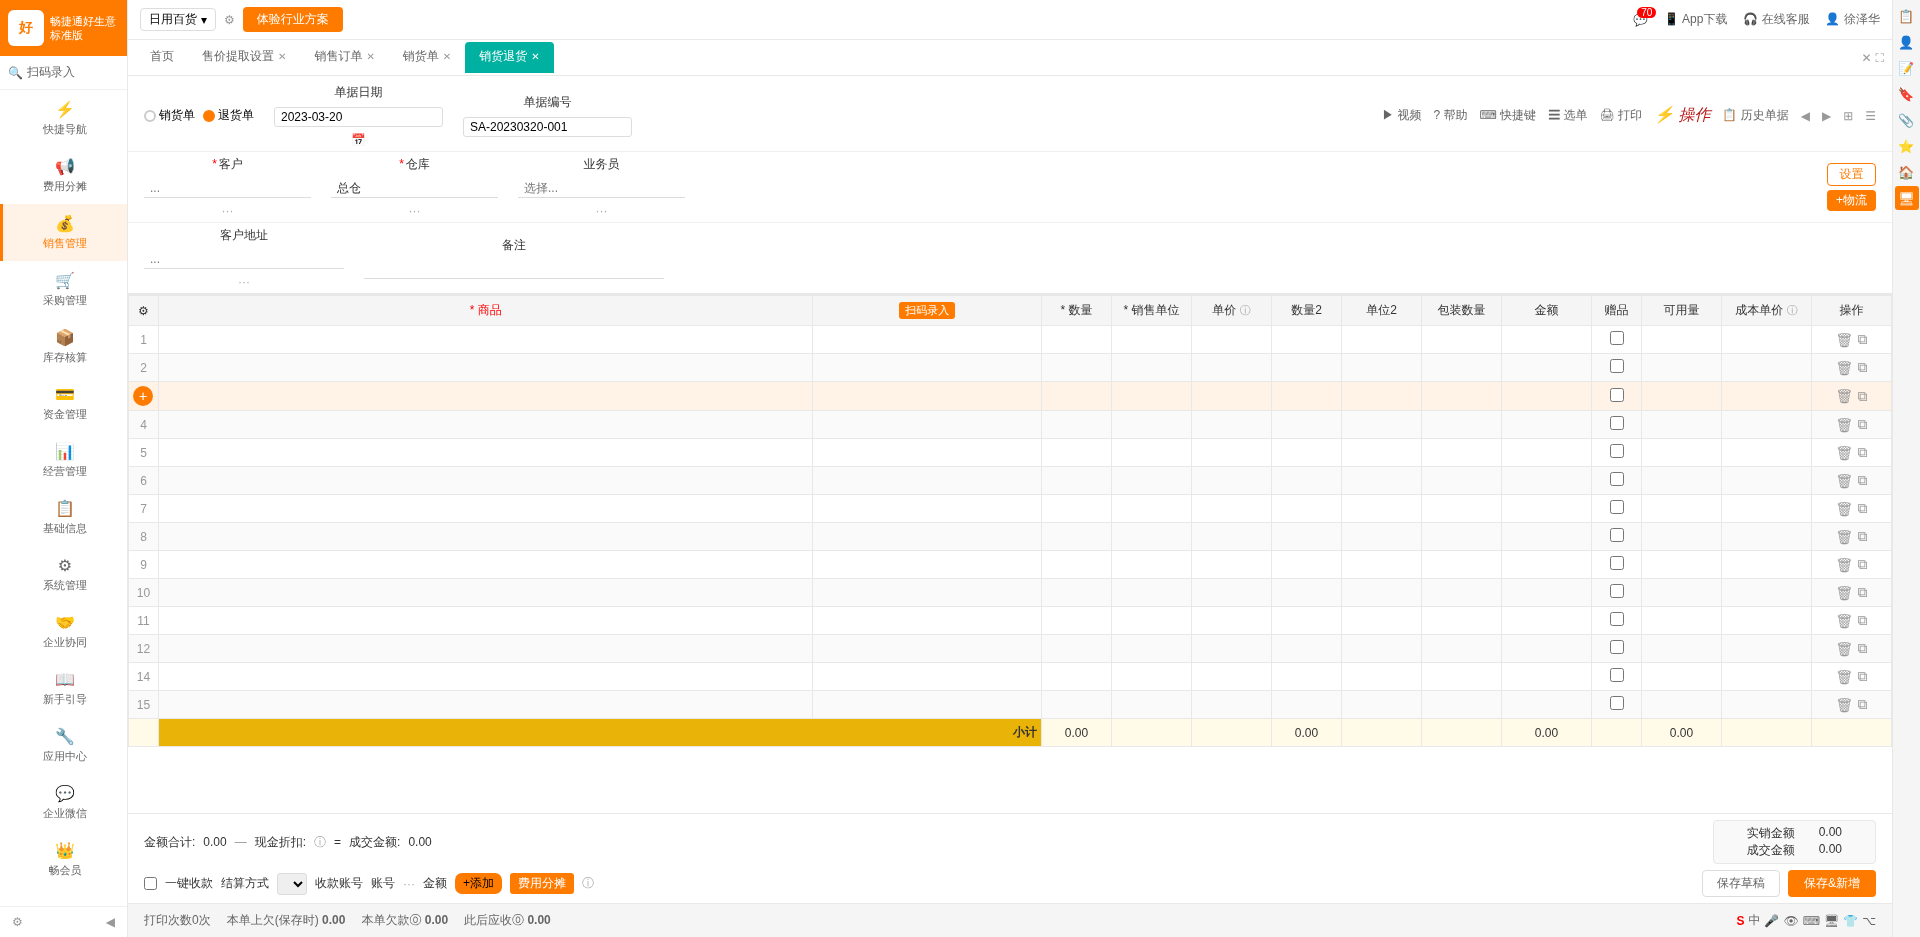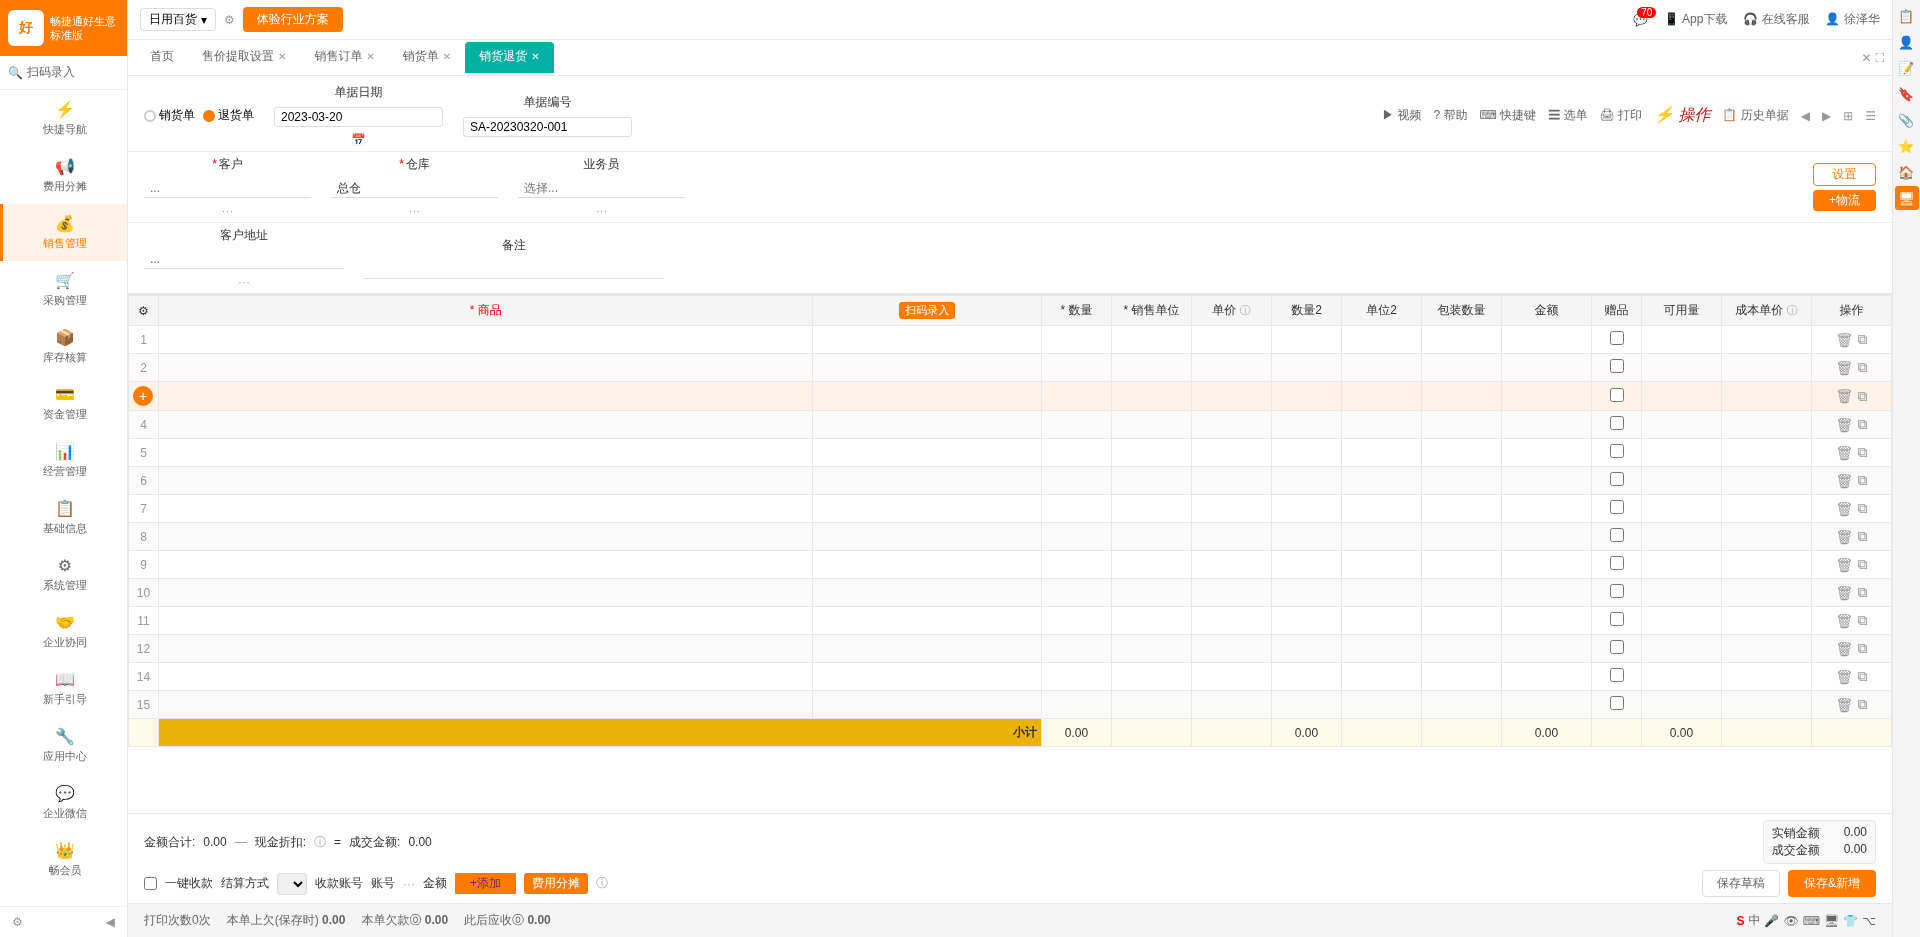--- a/index.html
+++ b/index.html
@@ -39,21 +39,21 @@
     .tabs-end { margin-left: auto; display: flex; align-items: center; gap: 4px; }
     .form-radio-group { display: flex; align-items: center; gap: 8px; }
     .form-radio { display: flex; align-items: center; gap: 3px; cursor: pointer; font-size: 12px; }
     .form-field { display: flex; align-items: center; gap: 6px; font-size: 12px; flex-direction: column; }
     .form-label { color: #333; white-space: nowrap; }
     .form-label-required::before { content: '*'; color: #f00; margin-right: 2px; }
     .form-input { border: none; border-bottom: 1px solid #ddd; padding: 2px 6px; min-width: 120px; font-size: 12px; color: #333; outline: none; }
     .form-input-date { border: 1px solid #ddd; border-radius: 3px; padding: 2px 6px; font-size: 12px; }
     .form-dots { color: #aaa; cursor: pointer; }
     .btn-set { background: #fff; border: 1px solid #ff7b00; color: #ff7b00; border-radius: 4px; padding: 2px 10px; font-size: 12px; cursor: pointer; }
-    .btn-add { background: #ff7b00; color: #fff; border: none; border-radius: 4px; padding: 2px 16px; font-size: 12px; cursor: pointer; }
+    .btn-add { background: #ff7b00; color: #fff; border: none; border-radius: 4px; padding: 2px 9px; font-size: 12px; cursor: pointer; }
 
     
     .table-container { flex: 1; overflow: auto; background: #fff; border-top: 1px solid #e8e8e8; }
     table { width: 100%; border-collapse: collapse; font-size: 12px; }
     table th { background: #f5f5f5; border: 1px solid #e8e8e8; padding: 6px 4px; text-align: center; white-space: nowrap; color: #333; font-weight: normal; position: sticky; top: 0; z-index: 1; }
     table td { border: 1px solid #e8e8e8; padding: 4px; text-align: center; color: #333; height: 28px; }
     table tr:nth-child(even) td { background: #fafafa; }
     .row-active td { background: #fff3e8 !important; }
     .row-num { color: #999; width: 30px; }
     .table-checkbox { width: 14px; height: 14px; cursor: pointer; }
@@ -651,21 +651,21 @@
   <div class="bottom-area">
     <div class="bottom-row1">
       <span>金额合计:</span>
       <span>0.00</span>
       <span class="dash">—</span>
       <span>现金折扣:</span>
       <span style="cursor:pointer;color:#aaa;">ⓘ</span>
       <span>=</span>
       <span>成交金额:</span>
       <span>0.00</span>
-      <div style="margin-left:auto;background:#f9f9f9;border:1px solid #e8e8e8;border-radius:4px;padding:4px 8px;font-size:12px;">
+      <div style="margin-left:auto;background:#f9f9f9;border:1px solid #e8e8e8;border-radius:4px;padding:4px 33px;font-size:12px;">
         <div style="display:flex;justify-content:space-between;gap:24px;">
           <span>实销金额</span>
           <span>0.00</span>
         </div>
         <div style="display:flex;justify-content:space-between;gap:24px;">
           <span>成交金额</span>
           <span>0.00</span>
         </div>
       </div>
     </div>
@@ -673,21 +673,21 @@
       <input type="checkbox" style="">
       <span>一键收款</span>
       <span>结算方式</span>
       <select style="border:1px solid #ddd;border-radius:3px;padding:2px 4px;font-size:12px;">
         <option></option>
       </select>
       <span>收款账号</span>
       <span>账号</span>
       <span class="form-dots">···</span>
       <span>金额</span>
-      <button style="background:#ff7b00;color:#701a75;border:none;border-radius:1px;padding:2px 15px;font-size:12px;cursor:pointer;">+添加</button>
+      <button style="background:#ff7b00;color:#000000;border:none;border-radius:7px;padding:2px 8px;font-size:12px;cursor:pointer;">+添加</button>
       <button class="fee-btn">费用分摊</button>
       <span style="cursor:pointer;color:#aaa;">ⓘ</span>
       <div style="margin-left:auto;display:flex;gap:8px;">
         <button class="btn-save-draft">保存草稿</button>
         <button class="btn-save-new">保存&amp;新增</button>
       </div>
     </div>
   </div>
 
   <div class="status-bar">

